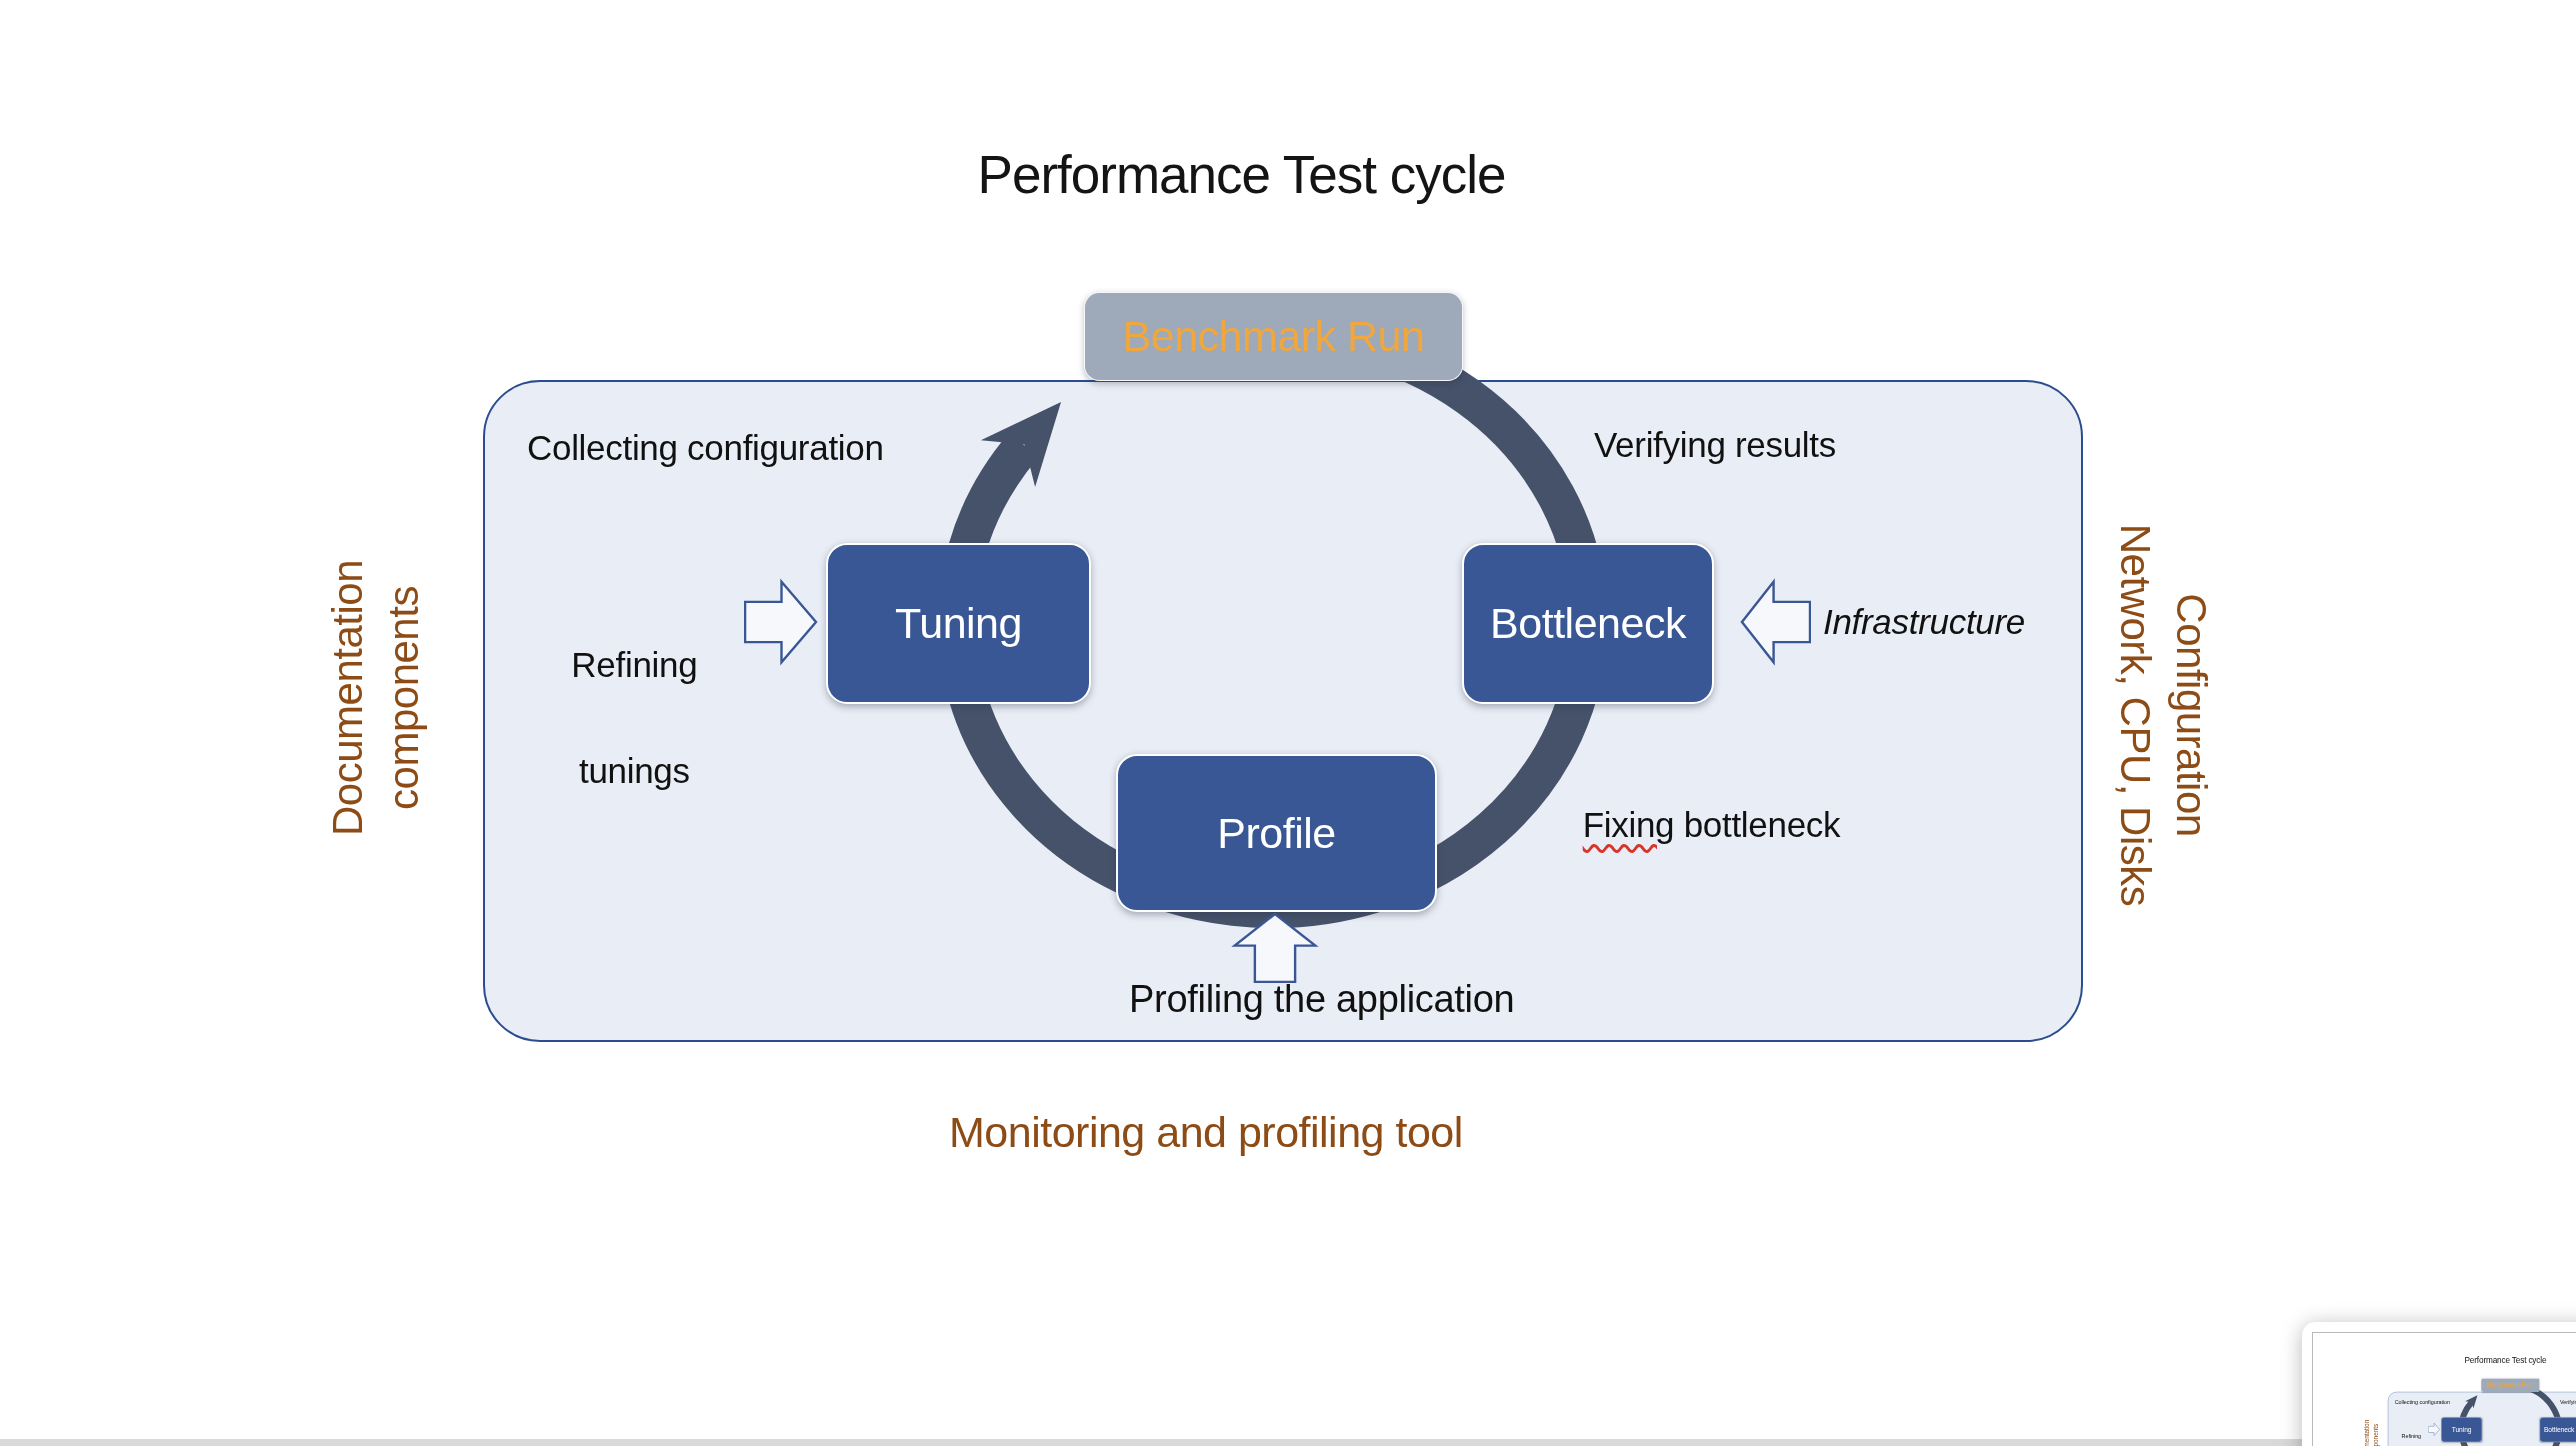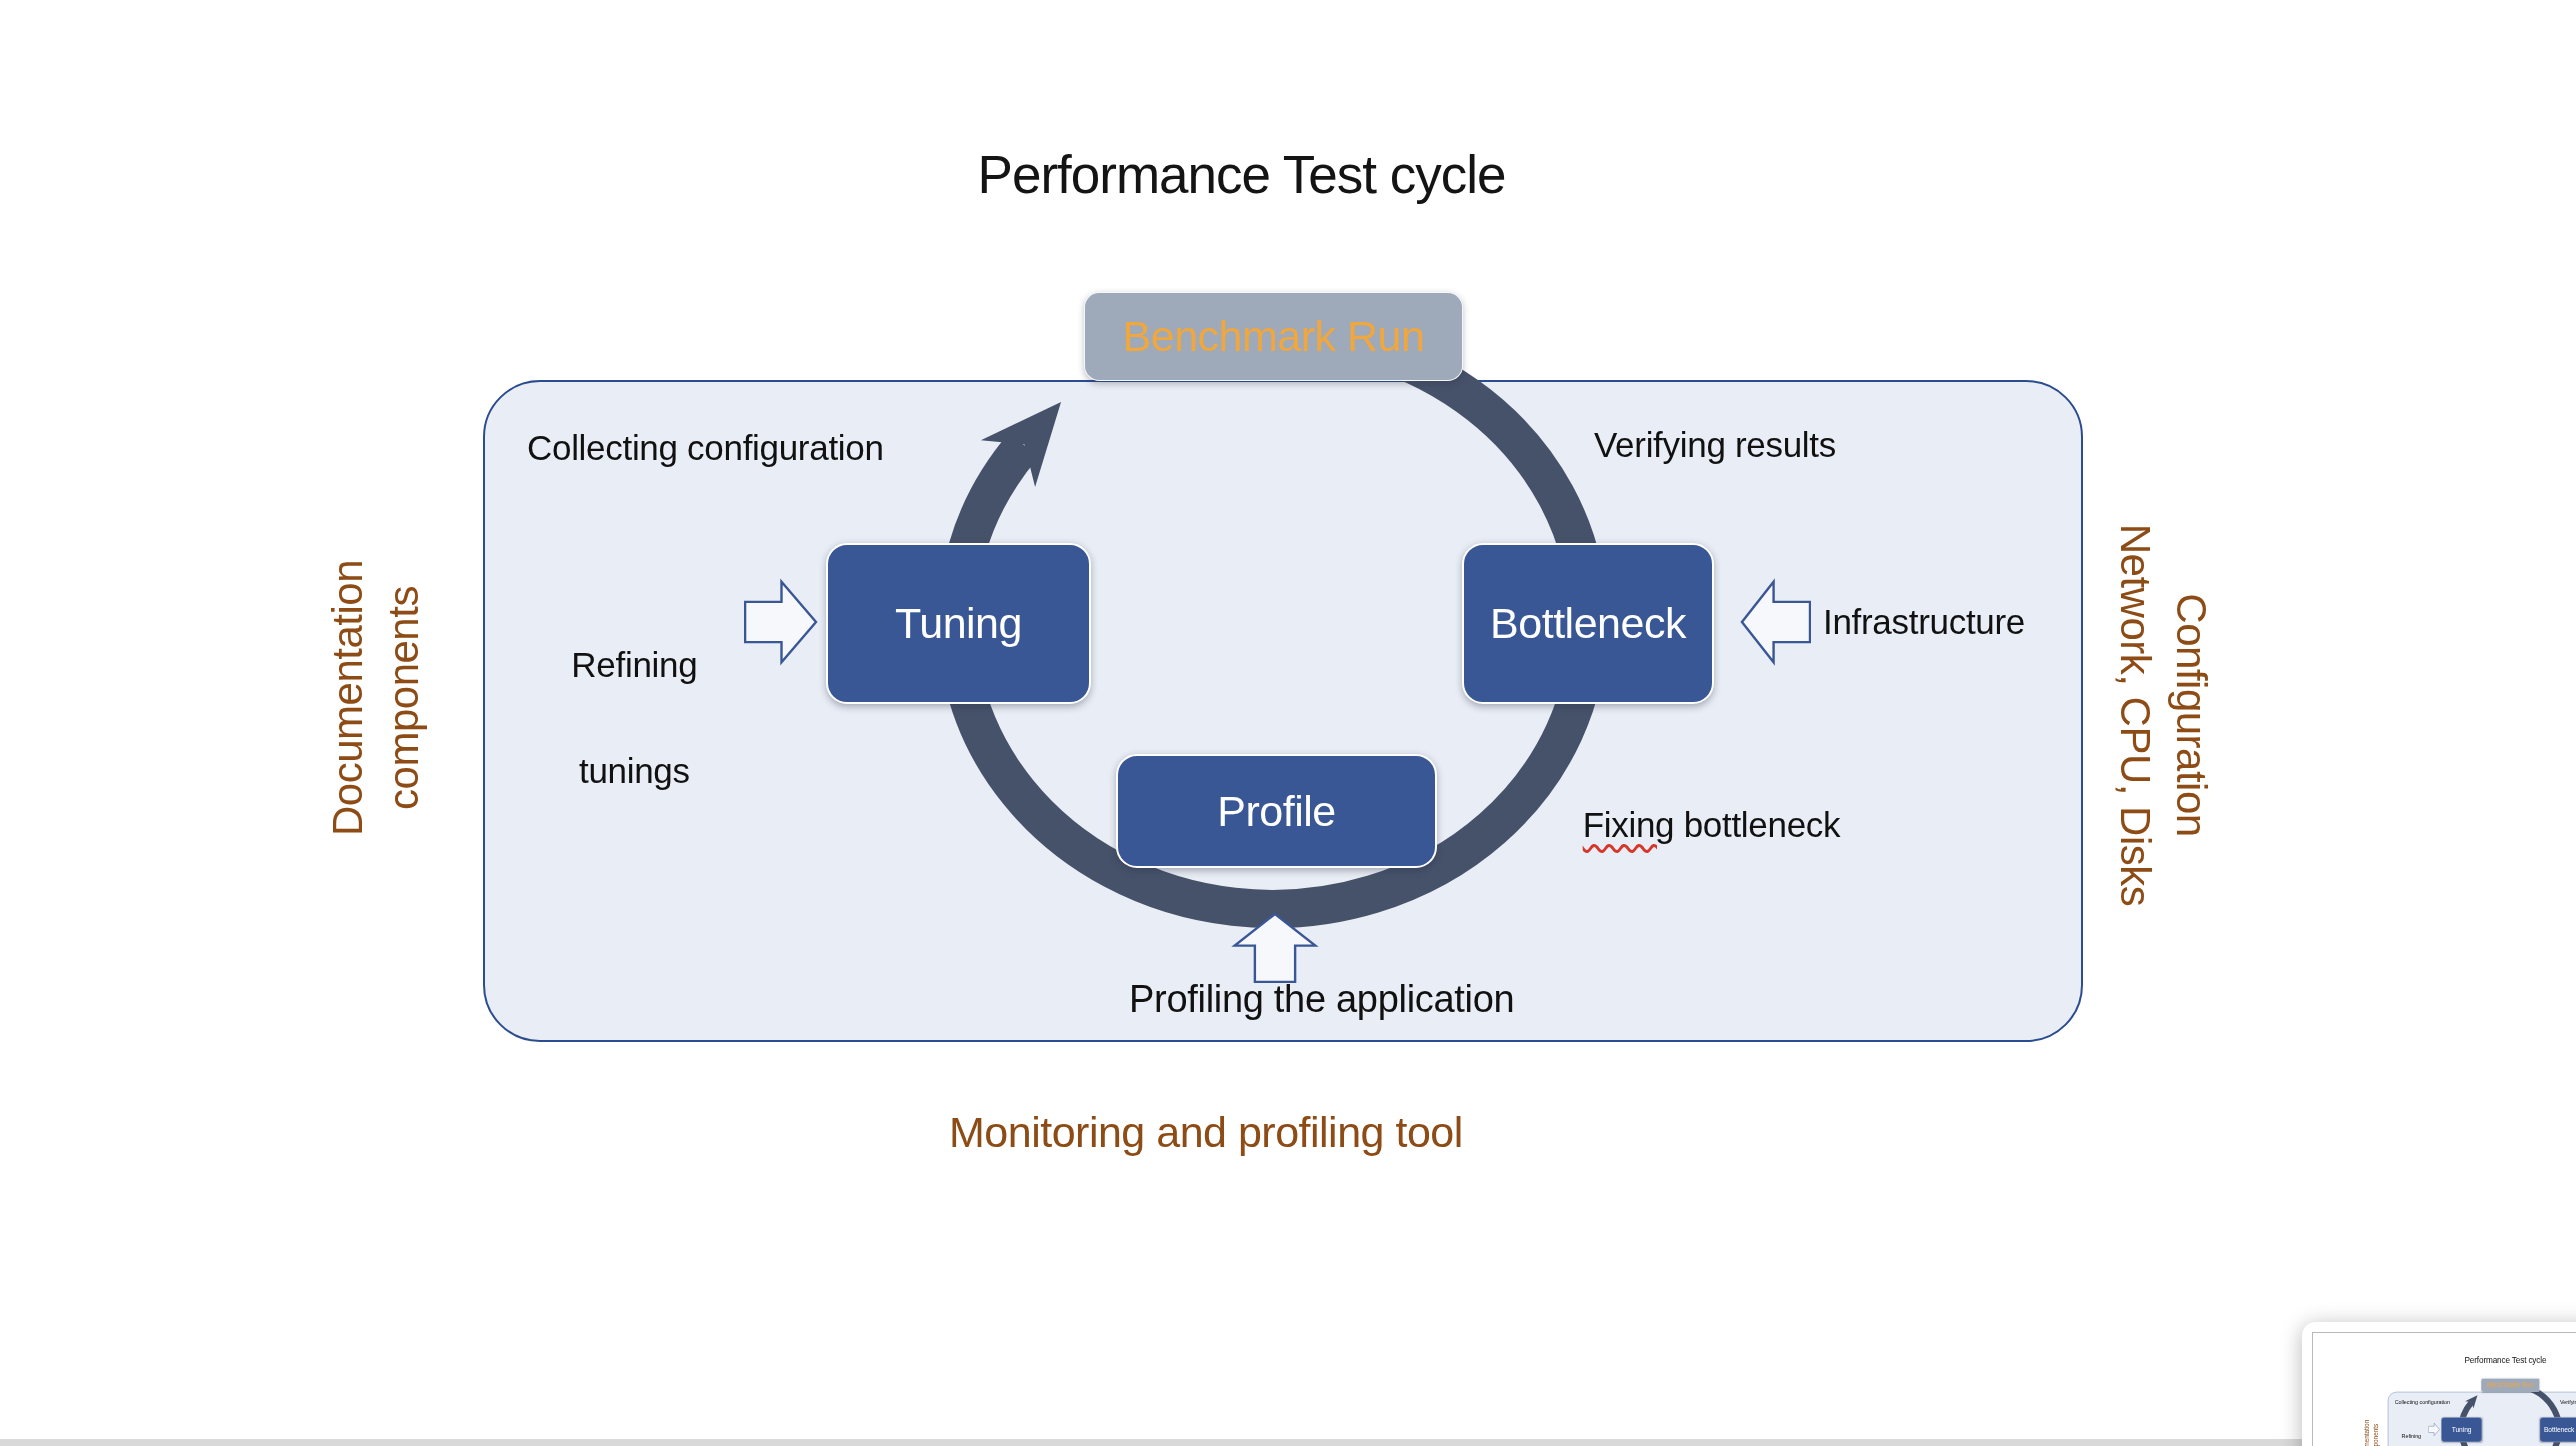--- a/index.html
+++ b/index.html
@@ -33,21 +33,21 @@
     border:2.9px solid #ffffff;border-radius:21px;background:#3a5795;
     box-shadow:0 2.9px 7.7px rgba(40,50,70,0.35);
   }
   .node-benchmark{
     left:1084px;top:292px;width:379px;height:89px;
     background:#9ea9ba;color:#efa73e;border:1.9px solid rgba(255,255,255,0.9);
     border-radius:15.3px;box-shadow:0 2.9px 6.7px rgba(40,50,70,0.3);
   }
   .node-tuning{left:826px;top:543px;width:265px;height:161px;}
   .node-bottleneck{left:1462px;top:543px;width:252px;height:161px;}
-  .node-profile{left:1116px;top:754px;width:321px;height:114px;}
+  .node-profile{left:1116px;top:754px;width:321px;height:158px;}
 
   .lbl{color:#111111;font-size:35px;letter-spacing:-0.3px;white-space:pre;}
   .lbl-center{text-align:center;}
   .squiggle{
     text-decoration-line:underline;text-decoration-style:wavy;
     text-decoration-color:#d6372b;text-decoration-thickness:2.9px;
     text-underline-offset:6.7px;
   }
 
   .brown{color:#8d4b15;}
@@ -111,21 +111,21 @@
   <svg class="abs block-arrow" style="left:1229px;top:912px;" width="92" height="71" viewBox="0 0 96 74">
     <polygon points="27,73 27,35 6,35 48,2 90,35 69,35 69,73" fill="#f6f8fc" stroke="#3a5795" stroke-width="2.5" stroke-linejoin="miter"></polygon>
   </svg>
 
   <div class="abs lbl" style="left:527px;top:428px;">Collecting configuration</div>
   <div class="abs lbl" style="left:1594px;top:425px;">Verifying results</div>
   <div class="abs lbl lbl-center" style="left:472px;top:585px;width:287px;line-height:53px;">
     <span>Refining</span><br>
     <span>tunings</span>
   </div>
-  <div class="abs lbl" style="left:1823px;top:602px;">Infrastructure</div>
+  <div class="abs lbl" style="left:1823px;top:602px;font-style:italic;">Infrastructure</div>
   <div class="abs lbl" style="left:1545px;top:765px;">
     <span class="squiggle">Fixing</span><span> bottleneck</span>
   </div>
   <div class="abs lbl" style="left:1129px;top:978px;font-size:38px;">Profiling the application</div>
 
   <div class="abs brown side-label side-left">
     <span>Documentation</span><br>
     <span>components</span>
   </div>
   <div class="abs brown side-label side-right">

